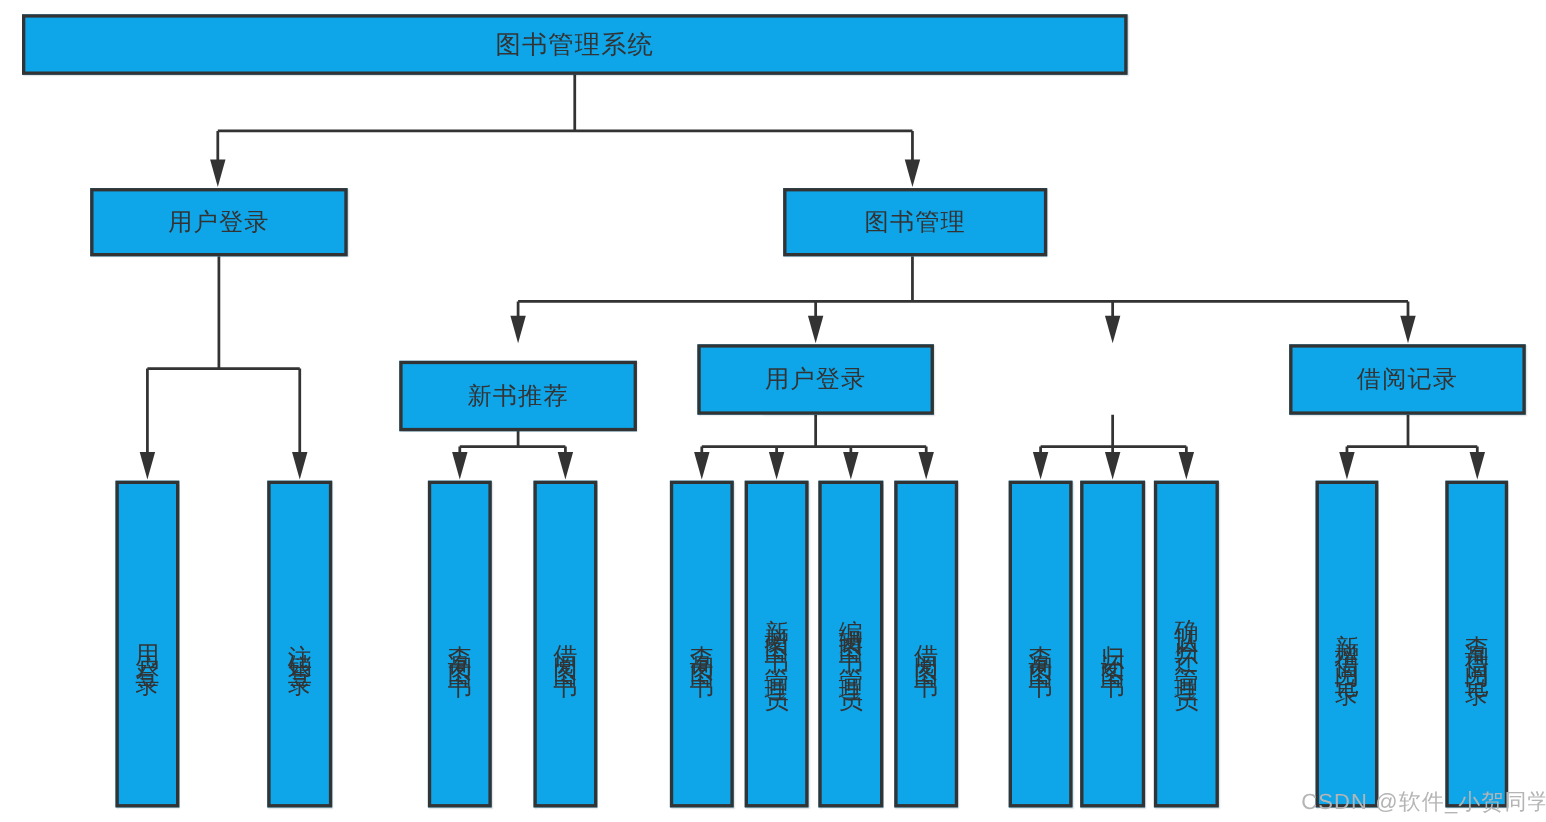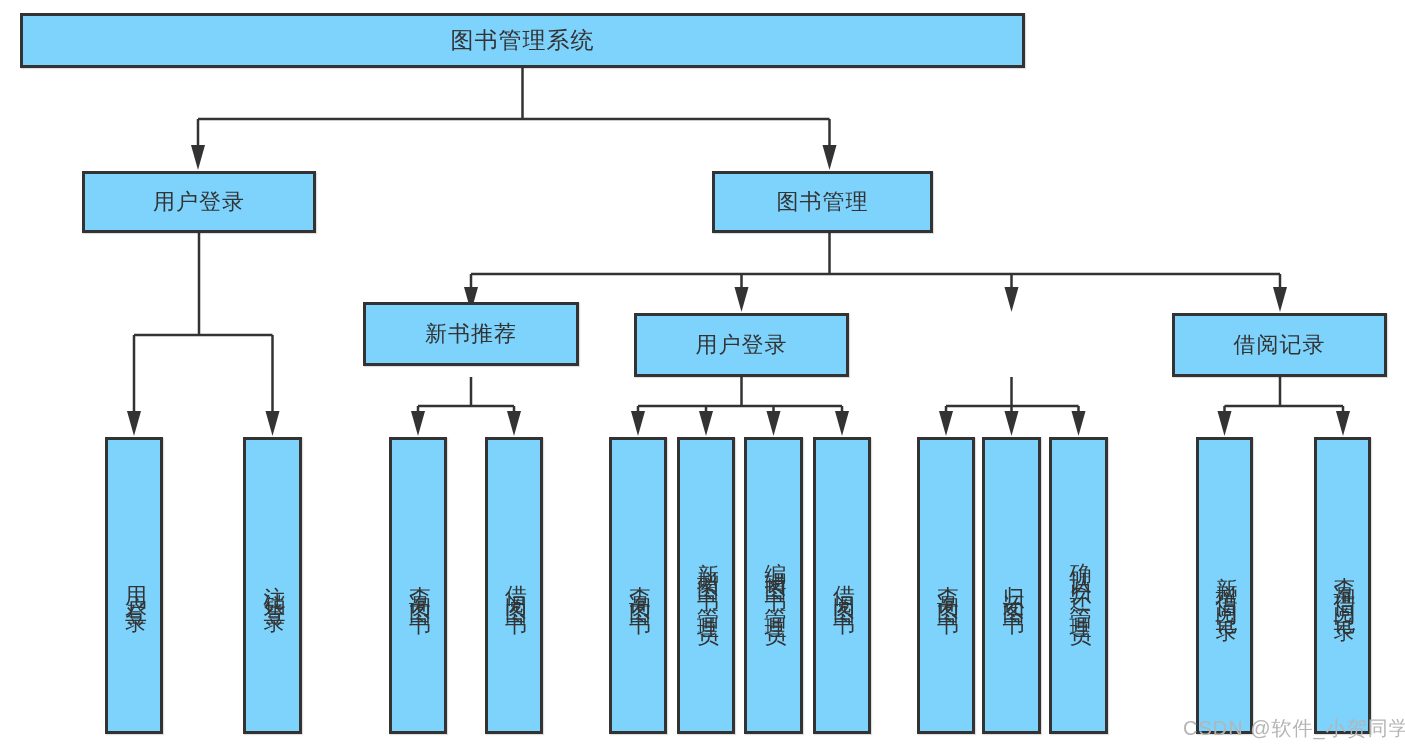--- a/index.html
+++ b/index.html
@@ -8,29 +8,28 @@
     width:1405px;height:747px;
     background:#ffffff;
     font-family:"Liberation Sans","DejaVu Sans",sans-serif;
     color:#333333;
     overflow:hidden;
   }
   #connectors{position:absolute;left:0;top:0;z-index:0;}
   .box{
     position:absolute;
     box-sizing:border-box;
-    background:#7dd3fc;
+    background:#0ea5e9;
     border:3px solid #333333;
     display:flex;
     align-items:center;
     justify-content:center;
     z-index:1;
     color:#333333;
     box-shadow:1px 1px 1px rgba(0,0,0,0.12);
-    font-family:Liberation Mono, monospace;
   }
   .box.h{font-size:22px;letter-spacing:1px;}
   .box.root{font-size:23px;}
   .box.v{
     writing-mode:vertical-rl;
     text-orientation:mixed;
     font-size:22px;
     letter-spacing:9px;
     line-height:1;
   }
@@ -78,23 +77,23 @@
       <polygon points="1004.5,411 1018.5,411 1011.5,436"></polygon>
       <polygon points="1071.5,411 1085.5,411 1078.5,436"></polygon>
       <polygon points="1217.5,411 1231.5,411 1224.5,436"></polygon>
       <polygon points="1336,411 1350,411 1343,436"></polygon>
     </g>
   </svg>
 
   <div class="box h root" style="left:20px;top:13px;width:1005px;height:55px">图书管理系统</div>
 
   <div class="box h" style="left:82px;top:171px;width:234px;height:62px">用户登录</div>
-  <div class="box h" style="left:712px;top:171px;width:221px;height:62px">图书管理</div>
+  <div class="box h" style="left:712px;top:171px;width:240px;height:62px">图书管理</div>
 
-  <div class="box h" style="left:363px;top:302px;width:216px;height:64px">新书推荐</div>
+  <div class="box h" style="left:363px;top:328px;width:216px;height:64px">新书推荐</div>
   <div class="box h" style="left:634px;top:313px;width:215px;height:64px">用户登录</div>
   <div class="box h" style="left:1172px;top:313px;width:215px;height:64px">借阅记录</div>
 
   <div class="box v" style="left:105px;top:437px;width:58px;height:297px">用户登录</div>
   <div class="box v" style="left:243px;top:437px;width:59px;height:297px">注销登录</div>
 
   <div class="box v" style="left:389px;top:437px;width:58px;height:297px">查询图书</div>
   <div class="box v" style="left:485px;top:437px;width:58px;height:297px">借阅图书</div>
 
   <div class="box v" style="left:609px;top:437px;width:58px;height:297px">查询图书</div>

